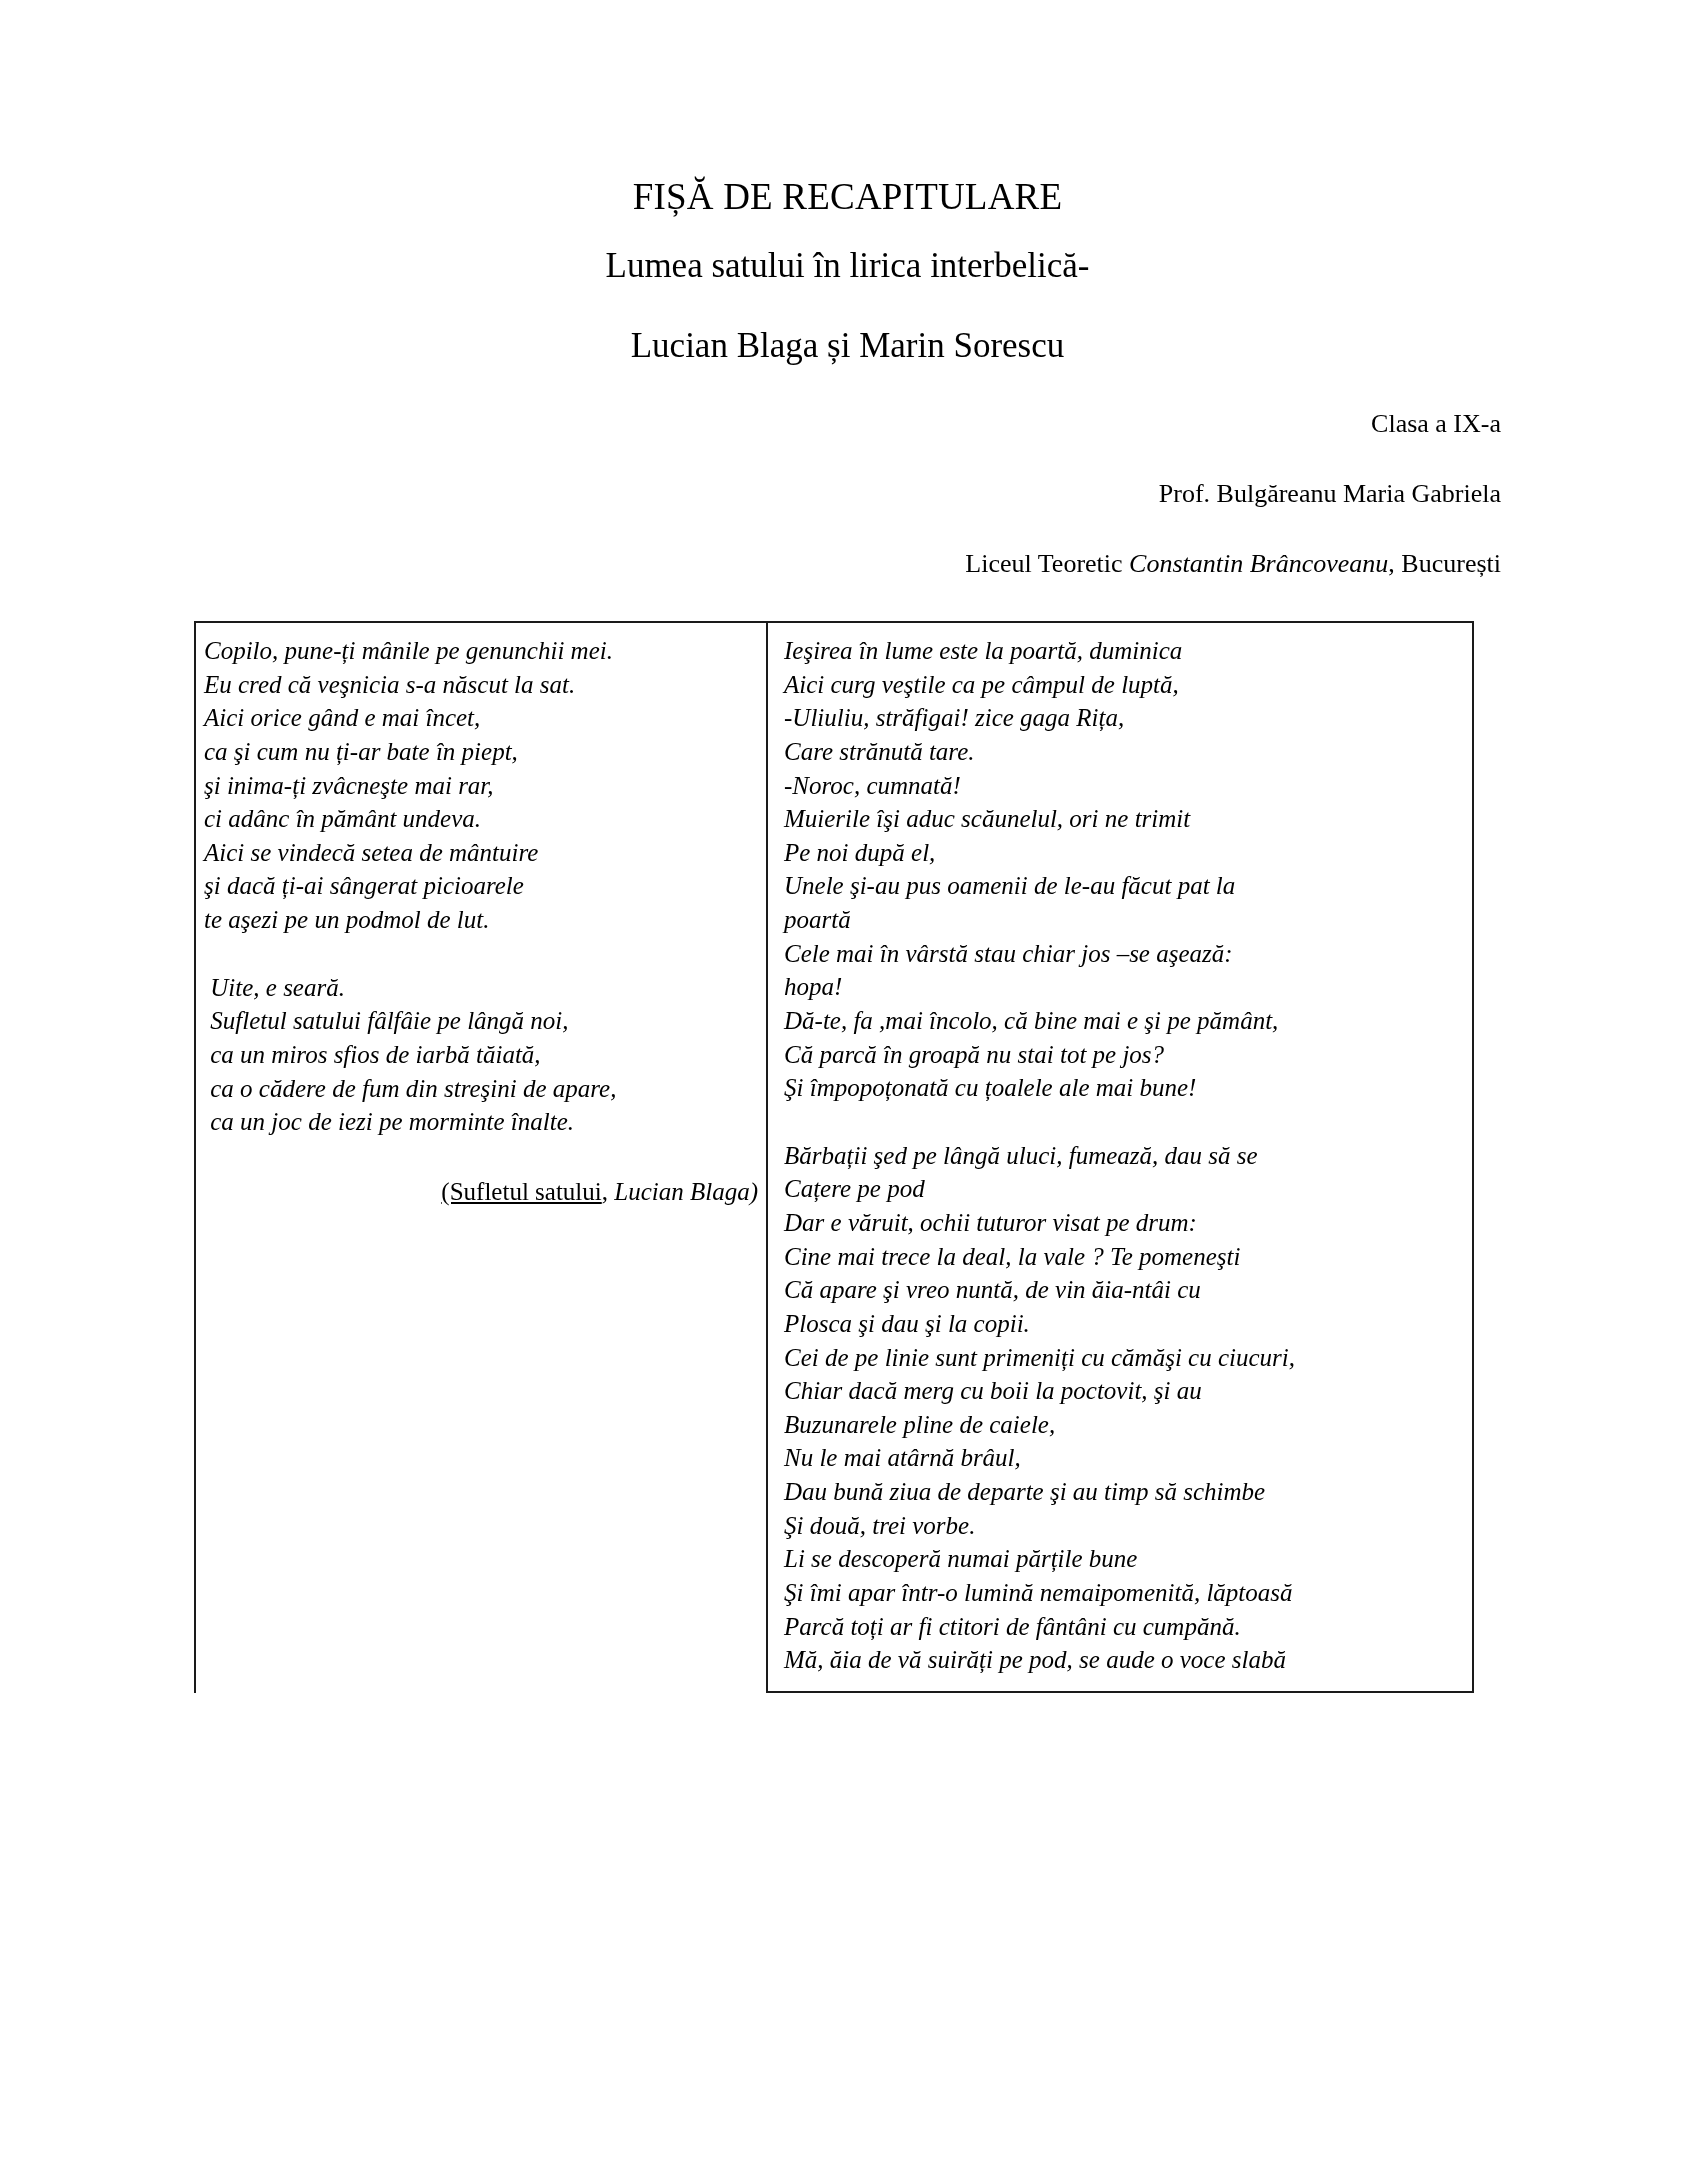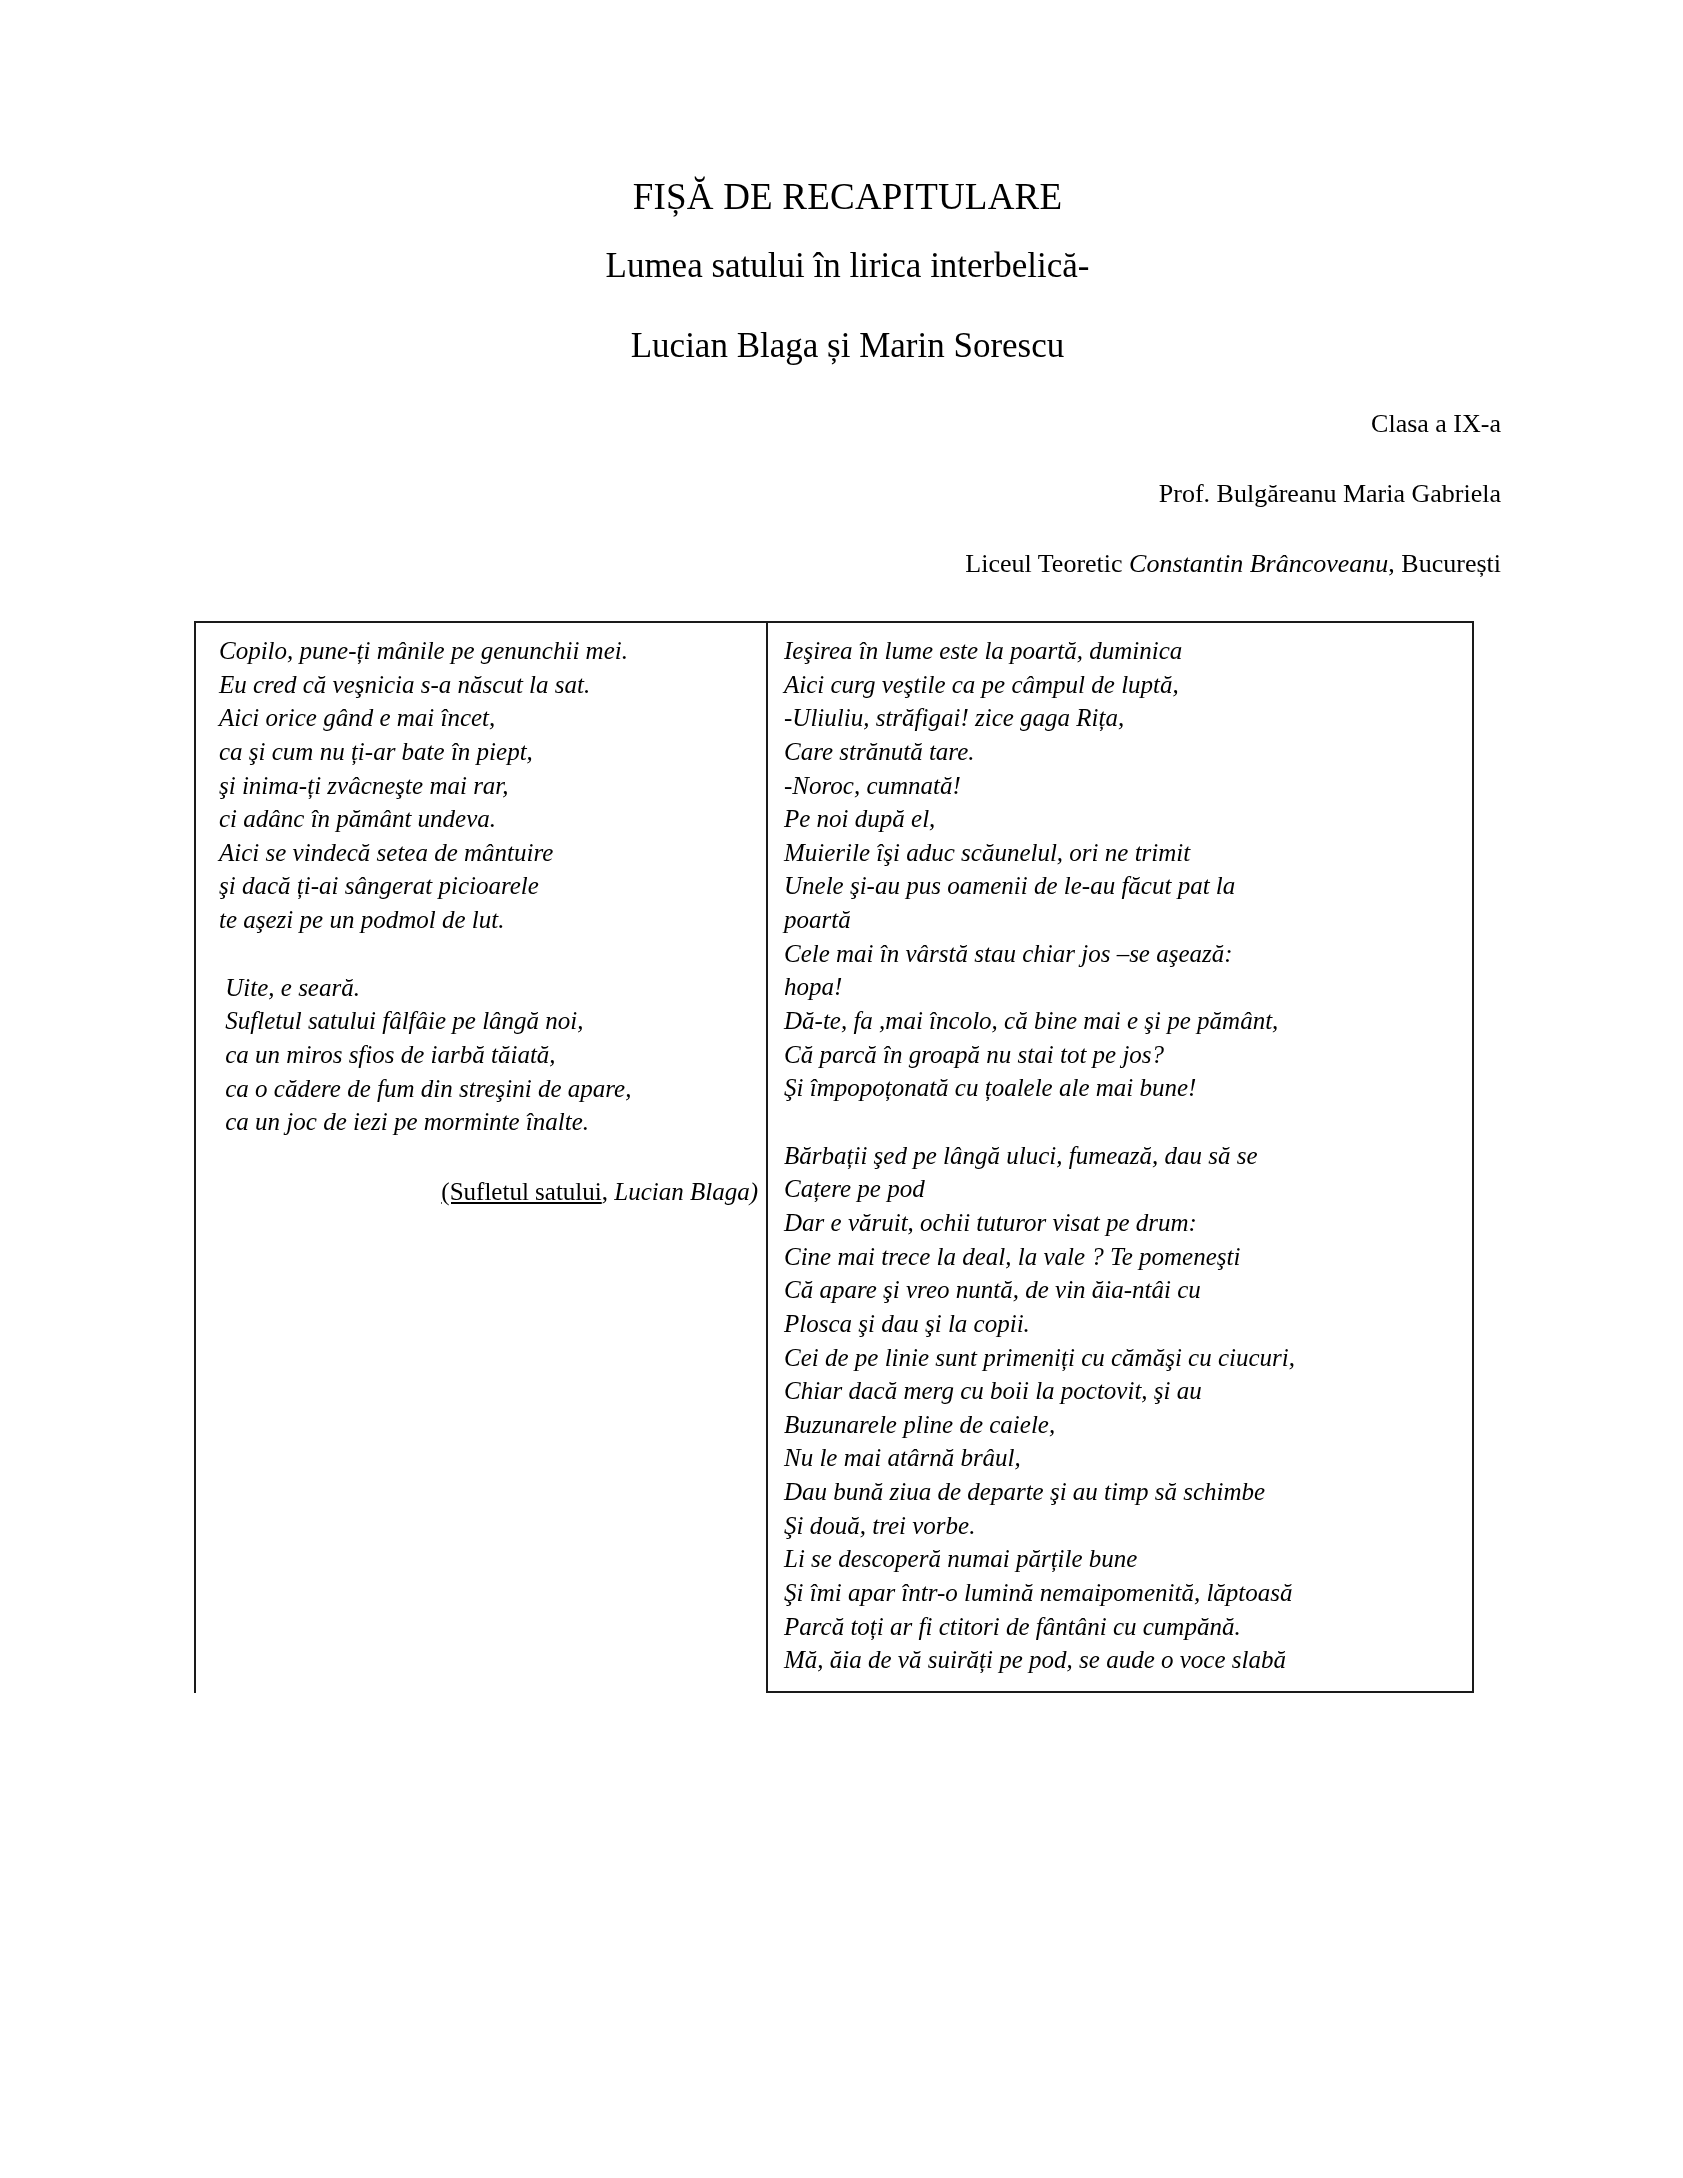--- a/index.html
+++ b/index.html
@@ -75,21 +75,21 @@
   .cell {
     box-sizing: border-box;
     font-style: italic;
     font-size: 25px;
     line-height: 1.345;
   }
   .cell-left {
     width: 572px;
     border-left: 2px solid #1a1a1a;
     border-top: 2px solid #1a1a1a;
-    padding: 11px 0 0 23px;
+    padding: 11px 0 0 8px;
   }
   .cell-right {
     width: 708px;
     border-left: 2px solid #1a1a1a;
     border-top: 2px solid #1a1a1a;
     border-right: 2px solid #1a1a1a;
     border-bottom: 2px solid #1a1a1a;
     padding: 11px 14px 14px 16px;
   }
   .line {
@@ -158,22 +158,22 @@
         <div class="attribution"><span class="work">(Sufletul satului</span><span>,</span><span class="author"> Lucian Blaga)</span></div>
       </div>
 
       <div class="cell cell-right">
         <div>
           <div class="line">Ieşirea în lume este la poartă, duminica</div>
           <div class="line">Aici curg veştile ca pe câmpul de luptă,</div>
           <div class="line">-Uliuliu, străfigai! zice gaga Rița,</div>
           <div class="line">Care strănută tare.</div>
           <div class="line">-Noroc, cumnată!</div>
+          <div class="line">Muierile îşi aduc scăunelul, ori ne trimit</div>
           <div class="line">Pe noi după el,</div>
-          <div class="line">Muierile îşi aduc scăunelul, ori ne trimit</div>
           <div class="line">Unele şi-au pus oamenii de le-au făcut pat la</div>
           <div class="line">poartă</div>
           <div class="line">Cele mai în vârstă stau chiar jos –se aşează:</div>
           <div class="line">hopa!</div>
           <div class="line">Dă-te, fa ,mai încolo, că bine mai e şi pe pământ,</div>
           <div class="line">Că parcă în groapă nu stai tot pe jos?</div>
           <div class="line">Şi împopoțonată cu țoalele ale mai bune!</div>
         </div>
         <div class="blank-line"></div>
         <div>

